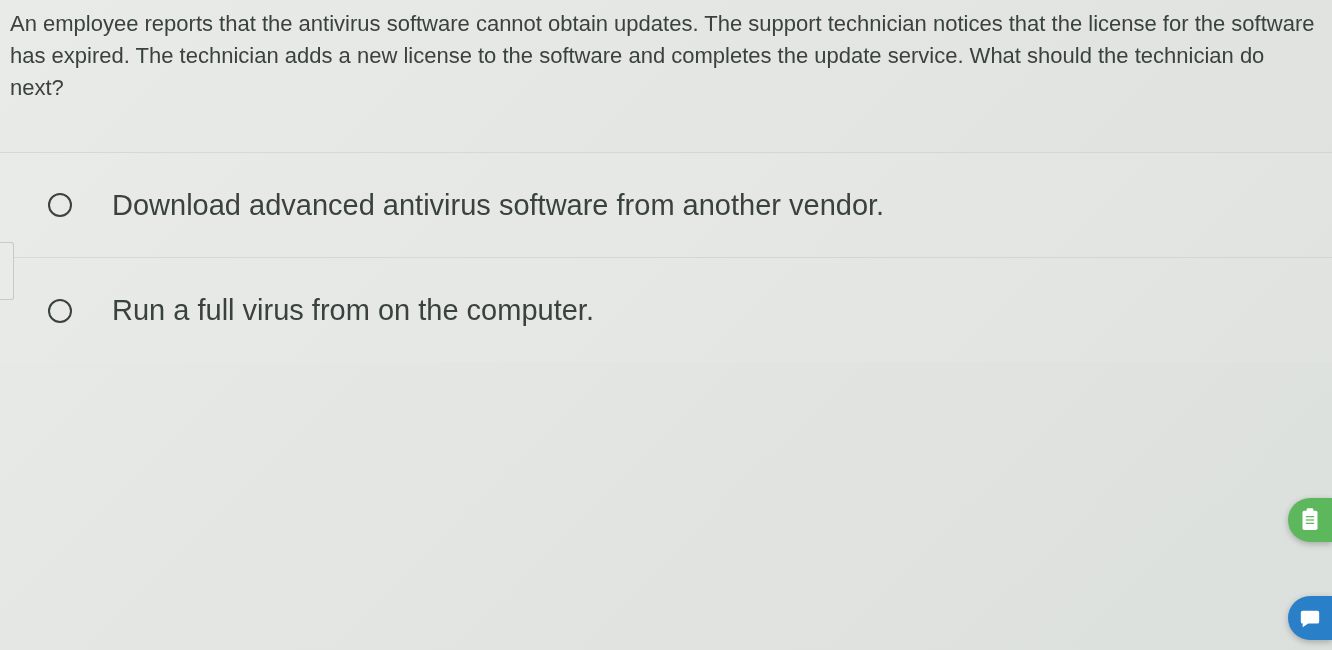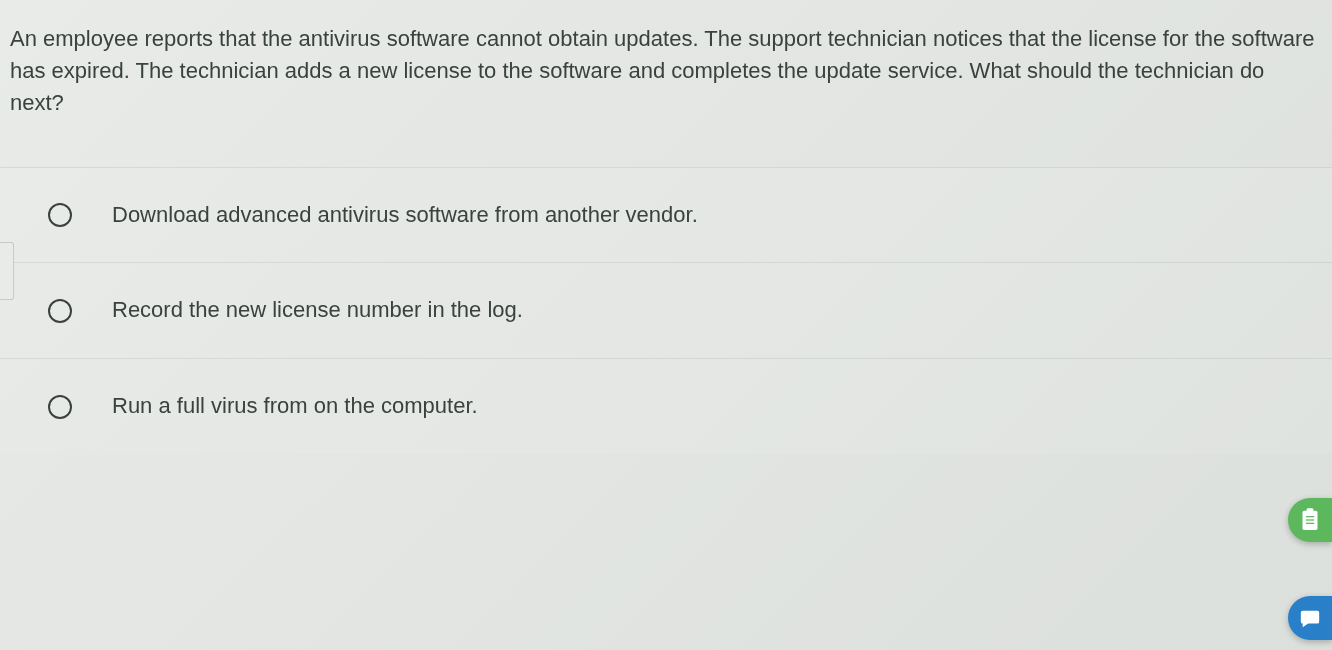--- a/index.html
+++ b/index.html
@@ -16,21 +16,20 @@
     position: relative;
   }
   .question-container {
     padding: 8px 10px 0 10px;
   }
   .question-text {
     font-size: 22px;
     line-height: 1.45;
     color: #3a4240;
     font-weight: 400;
-    margin-top: 15px;
   }
   .options-container {
     margin-top: 48px;
     padding: 0 0 0 0;
   }
   .option-row {
     display: flex;
     align-items: center;
     padding: 32px 0 32px 48px;
     border-top: 1px solid rgba(180, 185, 180, 0.35);
@@ -44,21 +43,21 @@
     width: 24px;
     height: 24px;
     border: 2.5px solid #3a4240;
     border-radius: 50%;
     flex-shrink: 0;
     margin-right: 40px;
     cursor: pointer;
     background: transparent;
   }
   .option-text {
-    font-size: 22px;
+    font-size: 29px;
     color: #3a4240;
     line-height: 1.4;
   }
   .left-tab {
     position: absolute;
     left: 0;
     top: 242px;
     width: 14px;
     height: 58px;
     background: #e8ebe8;
@@ -103,24 +102,20 @@
 </div>
 
 <div class="options-container">
 
   <div class="option-row">
     <span class="radio-circle"></span>
     <span class="option-text">Download advanced antivirus software from another vendor.</span>
   </div>
 
 
-  <div class="option-row">
-    <span class="radio-circle"></span>
-    <span class="option-text">Record the new license number in the log.</span>
-  </div>
 
   <div class="option-row">
     <span class="radio-circle"></span>
     <span class="option-text">Run a full virus from on the computer.</span>
   </div>
 
 </div>
 
 <div class="left-tab"></div>
 

